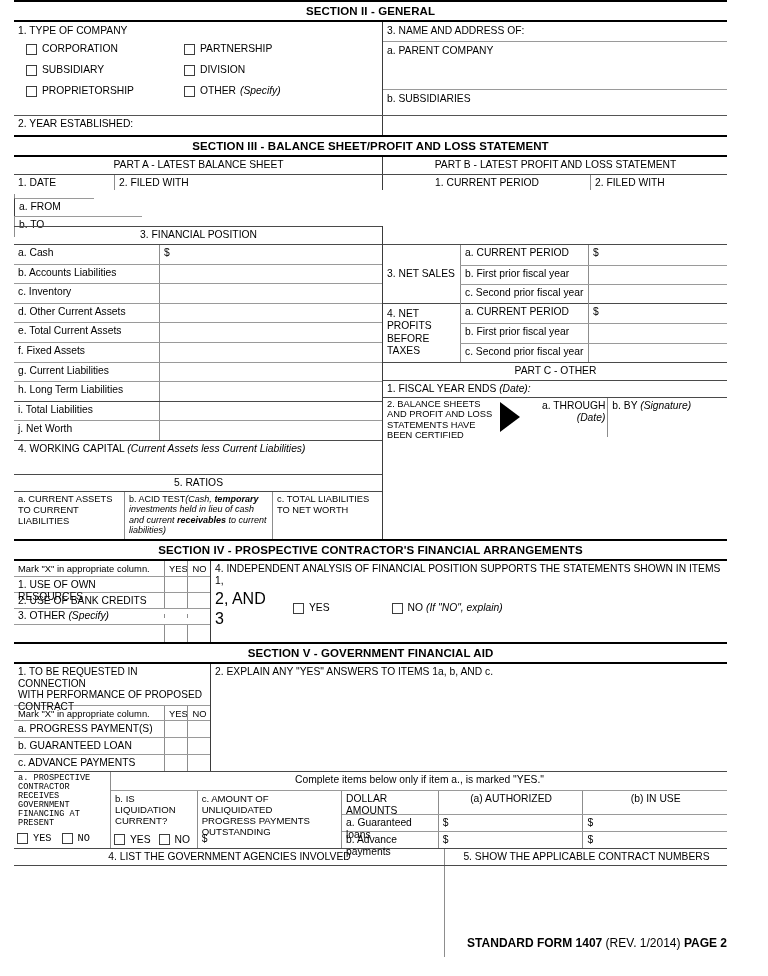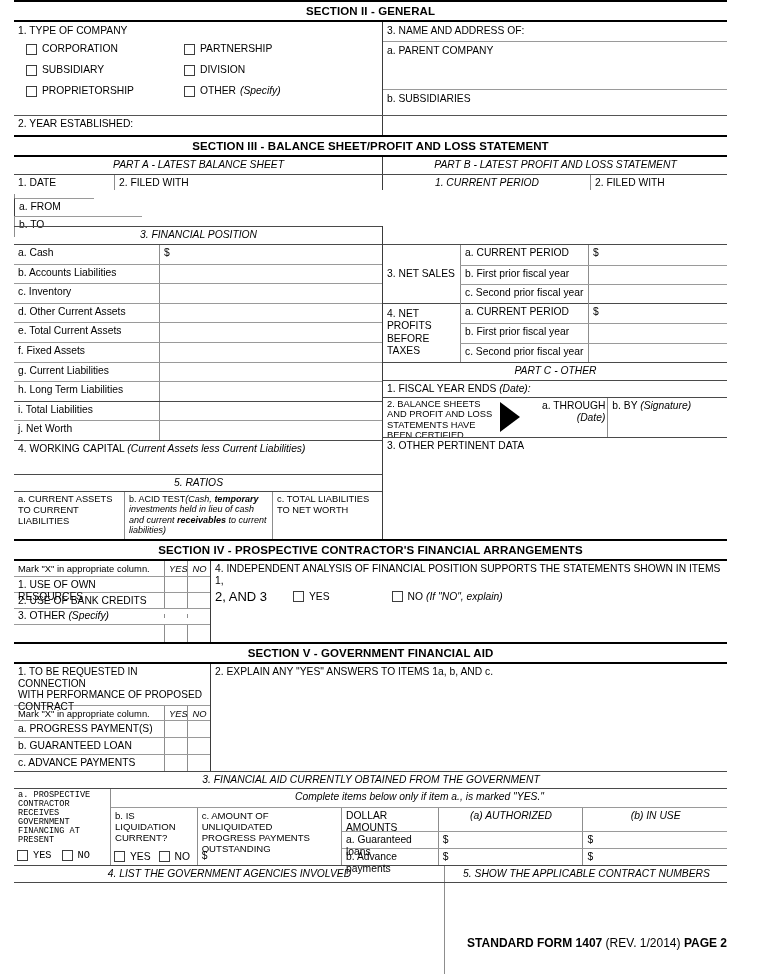--- a/index.html
+++ b/index.html
@@ -30,21 +30,21 @@
   .cell {
     position: relative;
     font-size: 10.3px;
     padding: 2px 3px 2px 4px;
     line-height: 1.22;
   }
   .vdiv  { border-left: 1.4px solid #8d8d8d; }
   .vdark { border-left: 1.8px solid #3b3b3b; }
   .bt    { border-top: 1.4px solid #9a9a9a; }
   .btd   { border-top: 1.7px solid #4a4a4a; }
-  .center { text-align: center; font-style: italic; }
+  .center { text-align: center; }
   .it { font-style: italic; }
   .bd { font-weight: bold; }
 
   .cb {
     display: inline-block;
     width: 11px; height: 11px;
     border: 1.3px solid #3d3d3d;
     background: #fff;
     vertical-align: -2px;
     margin-right: 5px;
@@ -298,23 +298,20 @@
           </div>
           <div class="cell" style="width:92px;text-align:right;padding-right:2px;">
             <span>a.  THROUGH</span>
             <span class="it">(Date)</span>
           </div>
           <div class="cell vdiv" style="width:120px;">
             <span>b.  BY</span>
             <span class="it">(Signature)</span>
           </div>
         </div>
-        <div class="cell btd" style="height:26px;">
-          <span>3.  OTHER PERTINENT DATA</span>
-        </div>
       </div>
     </div>
 
     <div class="row">
       <div class="pa">
         <div class="cell center btd" style="height:17px;">5.  RATIOS</div>
         <div class="row btd" style="height:48px;">
           <div class="cell" style="width:110px;font-size:9.3px;line-height:1.18;">
             <span>a.  CURRENT ASSETS TO CURRENT LIABILITIES</span>
           </div>
@@ -364,21 +361,21 @@
         <div class="row bt" style="height:18px;">
           <div class="cell mk-lab"></div>
           <div class="cell mk-yn vdiv"></div>
           <div class="cell mk-yn vdiv"></div>
         </div>
       </div>
 
       <div class="cell vdark" style="width:517px;">
         <div style="font-size:10.3px;">4.  INDEPENDENT ANALYSIS OF FINANCIAL POSITION SUPPORTS THE STATEMENTS SHOWN IN ITEMS 1,</div>
         <div class="row" style="align-items:center;margin-top:1px;">
-          <div style="font-size:13px;width:56px;">2, AND 3</div>
+          <div style="font-size:16px;width:56px;">2, AND 3</div>
           <div class="cbrow" style="margin-left:22px;">
             <span class="cb"></span>
             <span class="cblabel">YES</span>
           </div>
           <div class="cbrow" style="margin-left:62px;">
             <span class="cb"></span>
             <span class="cblabel">NO</span>
             <span class="cblabel it" style="margin-left:3px;">(If "NO", explain)</span>
           </div>
         </div>
@@ -419,21 +416,20 @@
           <div class="cell v-yn vdiv"></div>
           <div class="cell v-yn vdiv"></div>
         </div>
       </div>
 
       <div class="cell vdark" style="width:517px;">
         <span>2.  EXPLAIN ANY "YES" ANSWERS TO ITEMS 1a, b, AND c.</span>
       </div>
     </div>
 
-    <div class="cell center btd" style="height:17px;">3.  FINANCIAL AID CURRENTLY OBTAINED FROM THE GOVERNMENT</div>
 
     <div class="row btd">
 
       <div style="width:96px;font-family:Liberation Mono, monospace;">
         <div class="cell" style="height:58px;font-size:8.6px;line-height:1.05;padding-top:2px;">
           <div>a.  PROSPECTIVE</div>
           <div>CONTRACTOR</div>
           <div>RECEIVES</div>
           <div>GOVERNMENT</div>
           <div>FINANCING AT</div>

